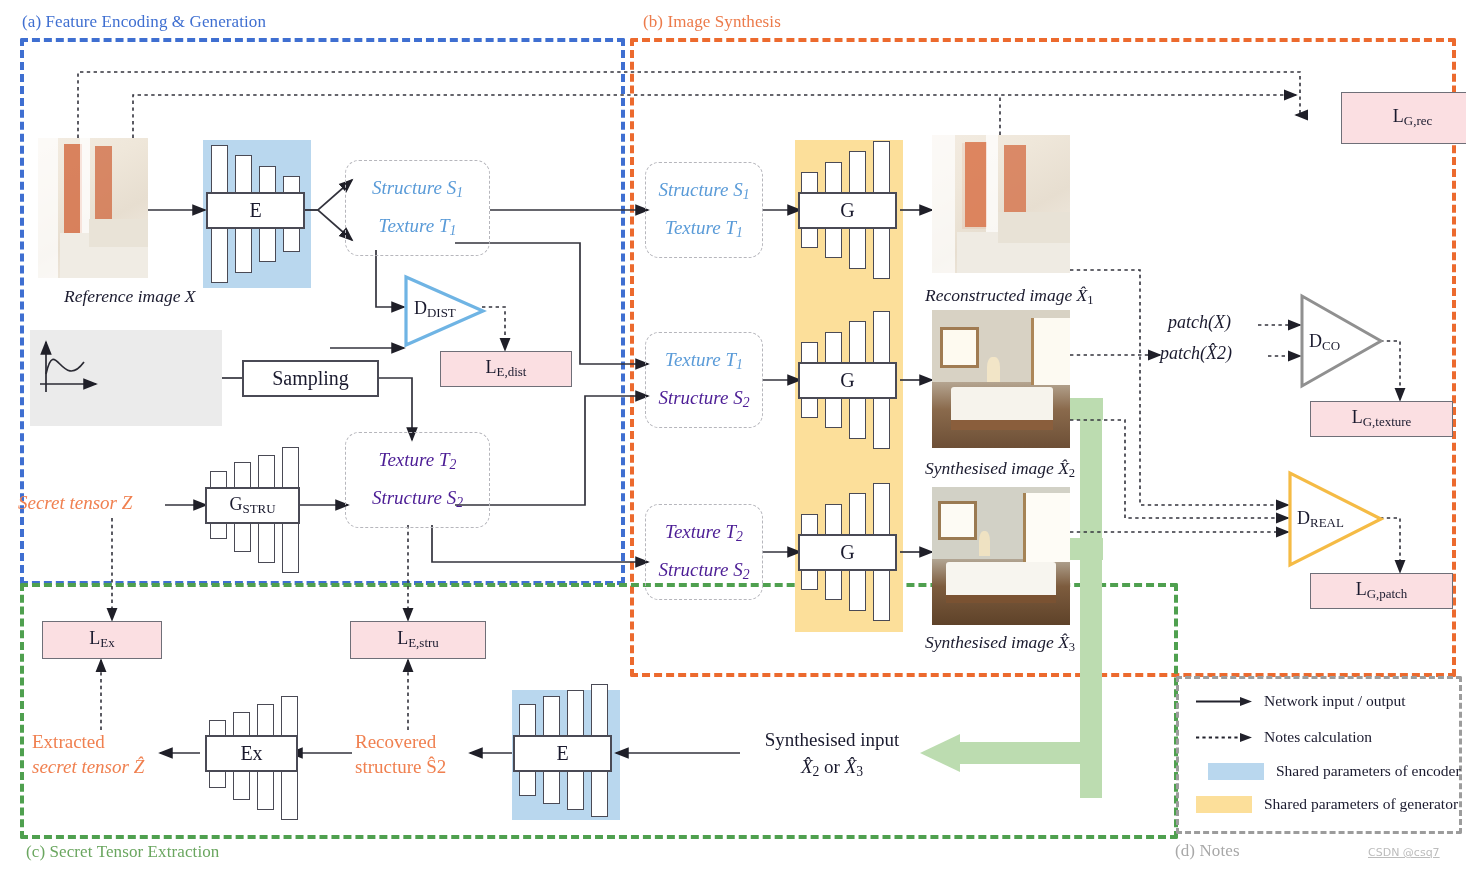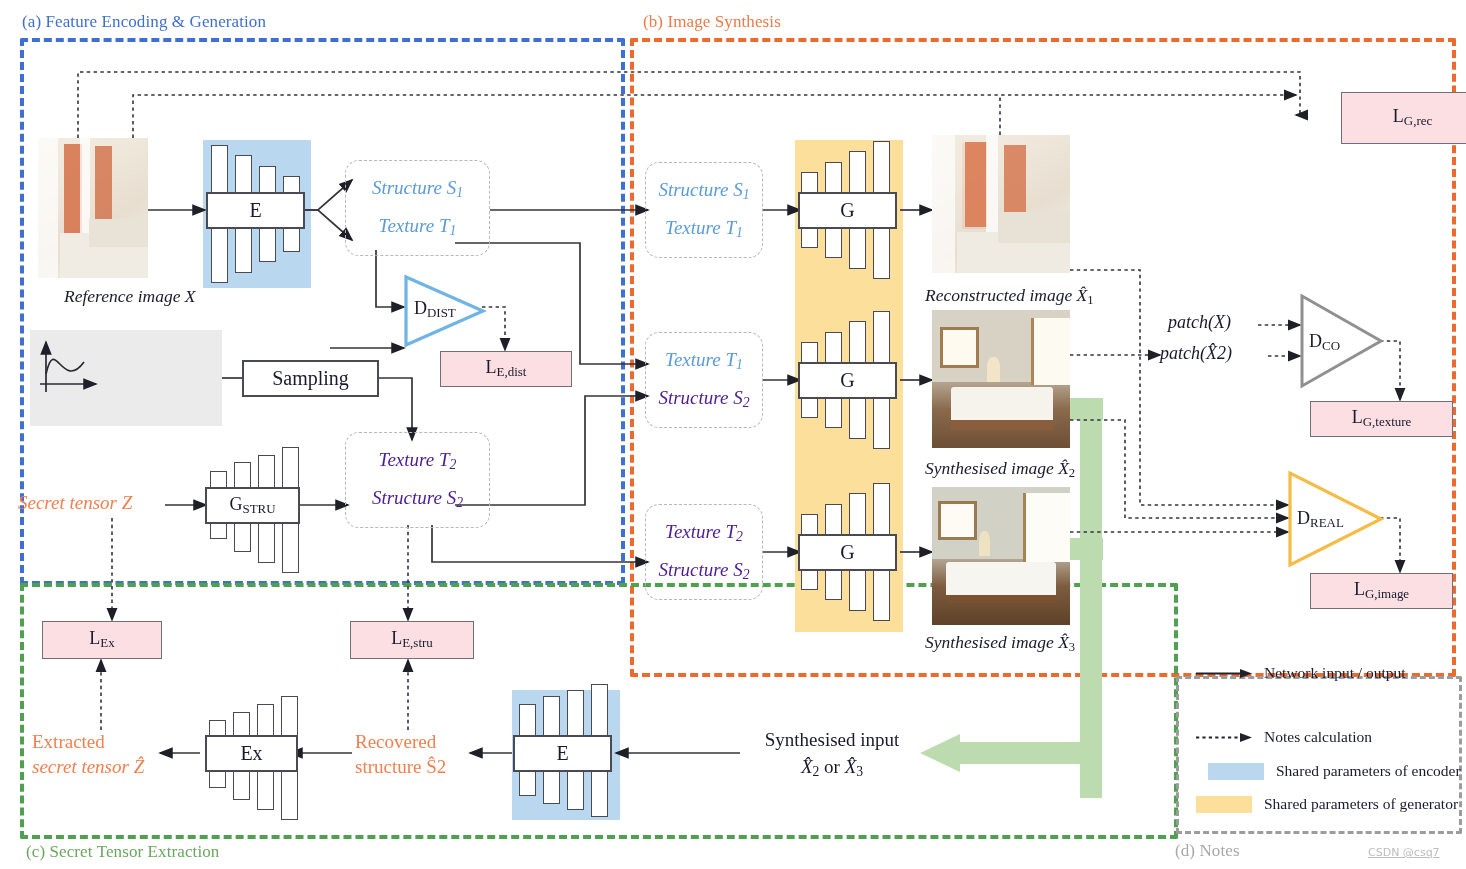--- a/index.html
+++ b/index.html
@@ -351,30 +351,30 @@
     <span>L</span><span class="sub">G,rec</span>
   </span>
 </div>
 <div class="lossbox" style="left:1310px;top:401px;width:143px;height:36px;">
   <span>
     <span>L</span><span class="sub">G,texture</span>
   </span>
 </div>
 <div class="lossbox" style="left:1310px;top:573px;width:143px;height:36px;">
   <span>
-    <span>L</span><span class="sub">G,image</span>
+    <span>L</span><span class="sub">G,patch</span>
   </span>
 </div>
 
 <div class="lossbox" style="left:42px;top:621px;width:120px;height:38px;">
   <span>
     <span>L</span><span class="sub">Ex</span>
   </span>
 </div>
-<div class="lossbox" style="left:350px;top:621px;width:124px;height:38px;">
+<div class="lossbox" style="left:350px;top:621px;width:136px;height:38px;">
   <span>
     <span>L</span><span class="sub">E,stru</span>
   </span>
 </div>
 
 <div class="bar" style="left:209px;top:720px;width:17px;height:68px;"></div>
 <div class="bar" style="left:233px;top:712px;width:17px;height:88px;"></div>
 <div class="bar" style="left:257px;top:704px;width:17px;height:106px;"></div>
 <div class="bar" style="left:281px;top:696px;width:17px;height:124px;"></div>
 <div class="netbox" style="left:205px;top:735px;width:93px;height:37px;">
@@ -399,21 +399,21 @@
   <span>E</span>
 </div>
 
 <div class="abs" style="left:742px;top:727px;font-size:19px;line-height:1.4;text-align:center;width:180px;">
   <div>Synthesised input</div>
   <div>
     <span style="font-style:italic;">X̂</span><span class="sub">2</span><span> or </span><span style="font-style:italic;">X̂</span><span class="sub">3</span>
   </div>
 </div>
 
-<div class="legend-row" style="left:1196px;top:664px;">
+<div class="legend-row" style="left:1196px;top:692px;">
   <svg class="sw" viewBox="0 0 56 17">
     <line x1="0" y1="8.5" x2="44" y2="8.5" stroke="#22222c" stroke-width="1.8"></line>
     <polygon points="44,4 56,8.5 44,13" fill="#22222c"></polygon>
   </svg>
   <span>Network input / output</span>
 </div>
 <div class="legend-row" style="left:1196px;top:728px;">
   <svg class="sw" viewBox="0 0 56 17">
     <line x1="0" y1="8.5" x2="44" y2="8.5" stroke="#22222c" stroke-width="1.8" stroke-dasharray="3.2,3.2"></line>
     <polygon points="44,4 56,8.5 44,13" fill="#22222c"></polygon>

